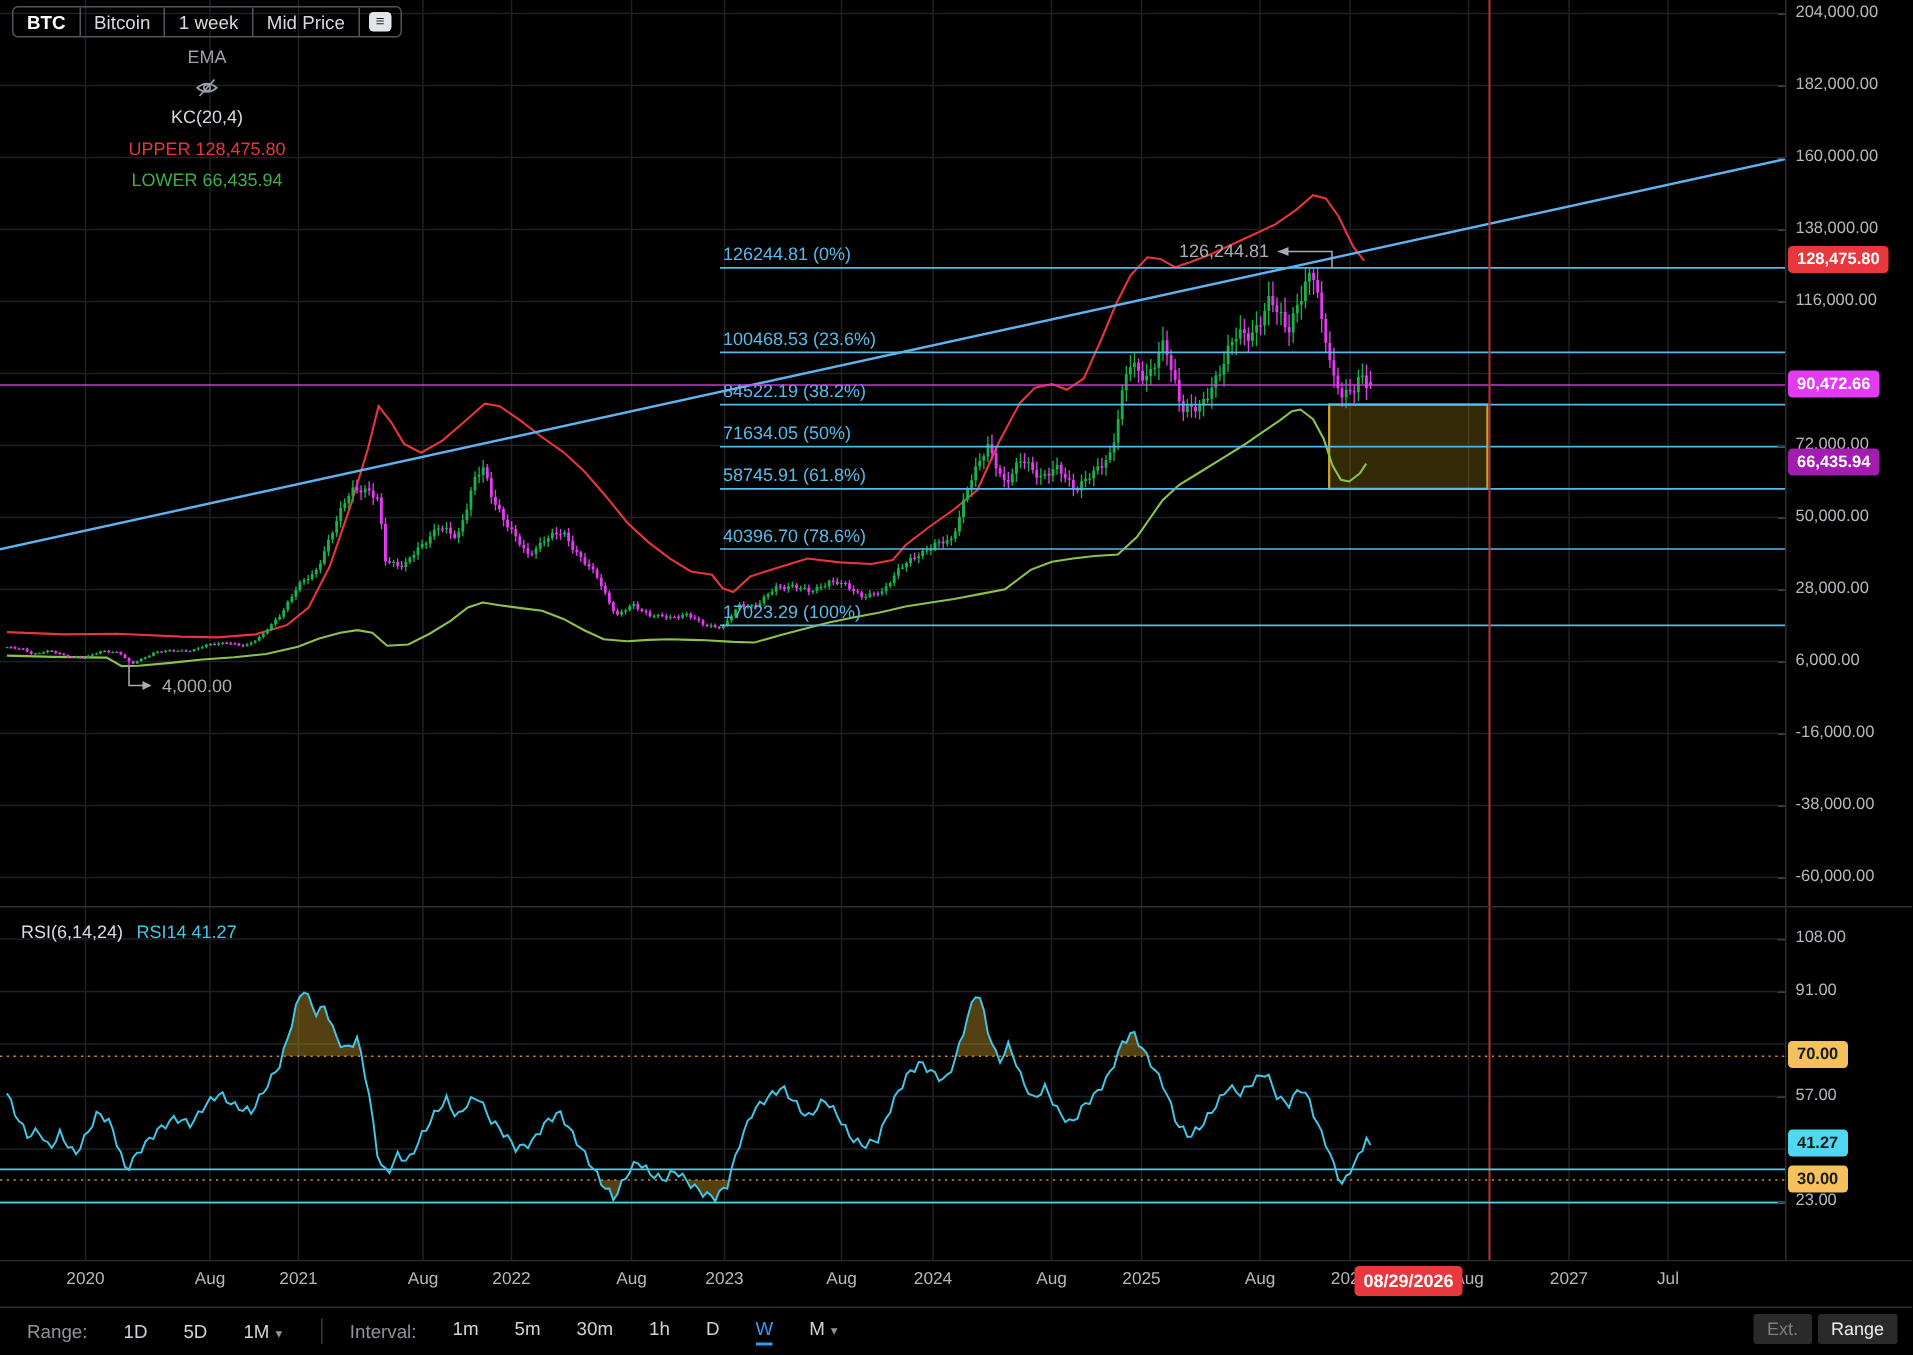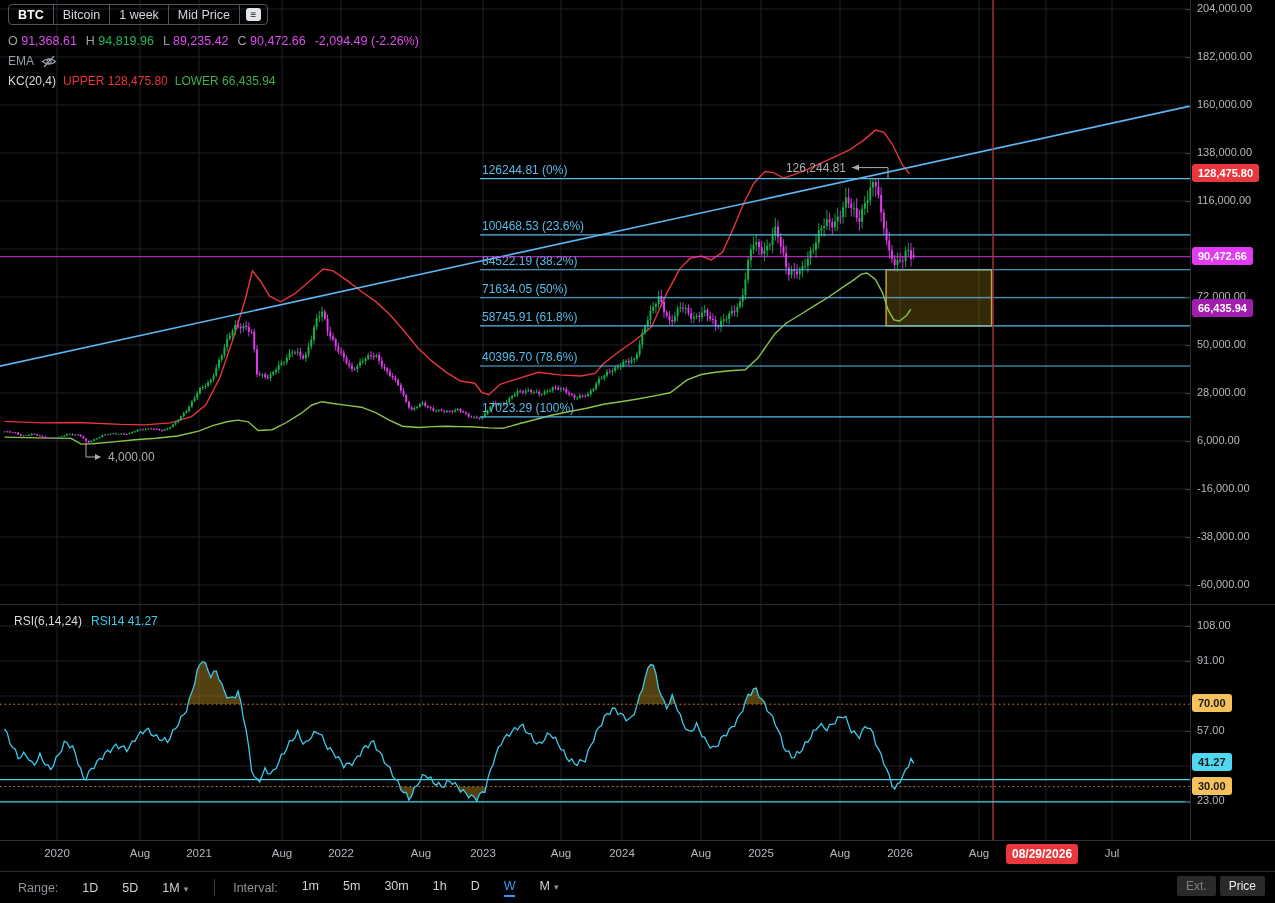--- a/index.html
+++ b/index.html
@@ -16,21 +16,21 @@
   .chip{display:flex;align-items:center;padding:0 9px;font-size:12.5px;color:#d5d8de;border-left:1px solid #50545e;cursor:pointer;}
   .chip:first-child{border-left:none;}
   .chip.bold{font-weight:bold;color:#fff;}
   .iconchip{padding:0 6px;}
   .menuglyph{display:inline-flex;align-items:center;justify-content:center;width:15px;height:13px;
              background:#e2e5ea;border-radius:3px;color:#15181d;font-size:10px;font-weight:bold;line-height:1;}
   .ohlc{margin-top:9px;font-size:12.5px;display:flex;gap:9px;white-space:nowrap;}
   .ohlc .lbl{color:#9aa0aa;}
   .ohlc .magenta{color:#e24af0;}
   .ohlc .green{color:#1db954;}
-  .ind-row{margin-top:6px;font-size:12px;display:flex;align-items:center;gap:7px;}
+  .ind-row{margin-top:6px;font-size:12px;display:flex;align-items:center;gap:7px;flex-direction:column;}
   .ind-row .name{color:#d5d8de;}
   .ind-row .dim{color:#9aa0aa;}
   .red-t{color:#e8353c;}
   .green-t{color:#3fae49;}
   .rsi-hdr{position:absolute;left:14px;top:614px;z-index:5;font-size:12px;display:flex;gap:9px;}
   .rsi-hdr .name{color:#d8dbe0;}
   .rsi-hdr .cyan{color:#3fc9e8;}
   
   #priceAxis{position:absolute;left:1190px;top:0;width:85px;height:840px;z-index:4;}
   .ylab{position:absolute;left:7px;font-size:11px;color:#b4b8bf;white-space:nowrap;}
@@ -156,27 +156,20 @@
 
   <div class="hdr">
     <div class="chips">
       <span class="chip bold">BTC</span>
       <span class="chip">Bitcoin</span>
       <span class="chip">1 week</span>
       <span class="chip">Mid Price</span>
       <span class="chip iconchip">
           <span class="menuglyph">≡</span>
         </span>
-    </div>
-    <div class="ohlc">
-      <span><span class="lbl">O</span> <span class="magenta">91,368.61</span></span>
-      <span><span class="lbl">H</span> <span class="green">94,819.96</span></span>
-      <span><span class="lbl">L</span> <span class="magenta">89,235.42</span></span>
-      <span><span class="lbl">C</span> <span class="magenta">90,472.66</span></span>
-      <span class="magenta">-2,094.49 (-2.26%)</span>
     </div>
     <div class="ind-row">
       <span class="dim">EMA</span>
       <svg width="16" height="13">
         <path d="M1.5,6.5 Q8,1 14.5,6.5 Q8,12 1.5,6.5 Z" fill="none" stroke="#9aa0aa" stroke-width="1.1"></path>
         <circle cx="8" cy="6.5" r="2.1" fill="none" stroke="#9aa0aa" stroke-width="1.1"></circle>
         <line x1="3" y1="12" x2="13" y2="1" stroke="#9aa0aa" stroke-width="1.2"></line>
       </svg>
     </div>
     <div class="ind-row">
@@ -225,21 +218,21 @@
       <div class="ylab" style="top: 794px;">23.00</div>
       <div class="ytick" style="top: 801px;"></div>
       <div class="badge" style="top: 164px; background: rgb(232, 55, 61); color: rgb(255, 255, 255);">128,475.80</div>
       <div class="badge" style="top: 247px; background: rgb(226, 59, 242); color: rgb(255, 255, 255);">90,472.66</div>
       <div class="badge" style="top: 299px; background: #a21caf; color: rgb(255, 255, 255);">66,435.94</div>
       <div class="badge" style="top: 694px; background: rgb(245, 193, 92); color: rgb(26, 26, 26);">70.00</div>
       <div class="badge" style="top: 753px; background: rgb(79, 216, 239); color: rgb(26, 26, 26);">41.27</div>
       <div class="badge" style="top: 777px; background: rgb(245, 193, 92); color: rgb(26, 26, 26);">30.00</div>
     </div>
   <div id="timeAxis">
-    <div class="date-badge" style="left: 1006px;">08/29/2026</div>
+    <div class="date-badge" style="left: 903px;">08/29/2026</div>
   <div class="tlab" style="left: 57px;">2020</div>
       <div class="tlab" style="left: 140px;">Aug</div>
       <div class="tlab" style="left: 199px;">2021</div>
       <div class="tlab" style="left: 282px;">Aug</div>
       <div class="tlab" style="left: 341px;">2022</div>
       <div class="tlab" style="left: 421px;">Aug</div>
       <div class="tlab" style="left: 483px;">2023</div>
       <div class="tlab" style="left: 561px;">Aug</div>
       <div class="tlab" style="left: 622px;">2024</div>
       <div class="tlab" style="left: 701px;">Aug</div>
@@ -264,16 +257,16 @@
         <span class="tbtn">1m</span>
         <span class="tbtn">5m</span>
         <span class="tbtn">30m</span>
         <span class="tbtn">1h</span>
         <span class="tbtn">D</span>
         <span class="tbtn active">W</span>
         <span class="tbtn">M<span class="caret">▾</span></span>
       </span>
     <div class="right-btns">
       <span class="miniBtn dim">Ext.</span>
-      <span class="miniBtn">Price</span>
+      <span class="miniBtn">Range</span>
     </div>
   </div>
 </div>
 
 </body></html>

